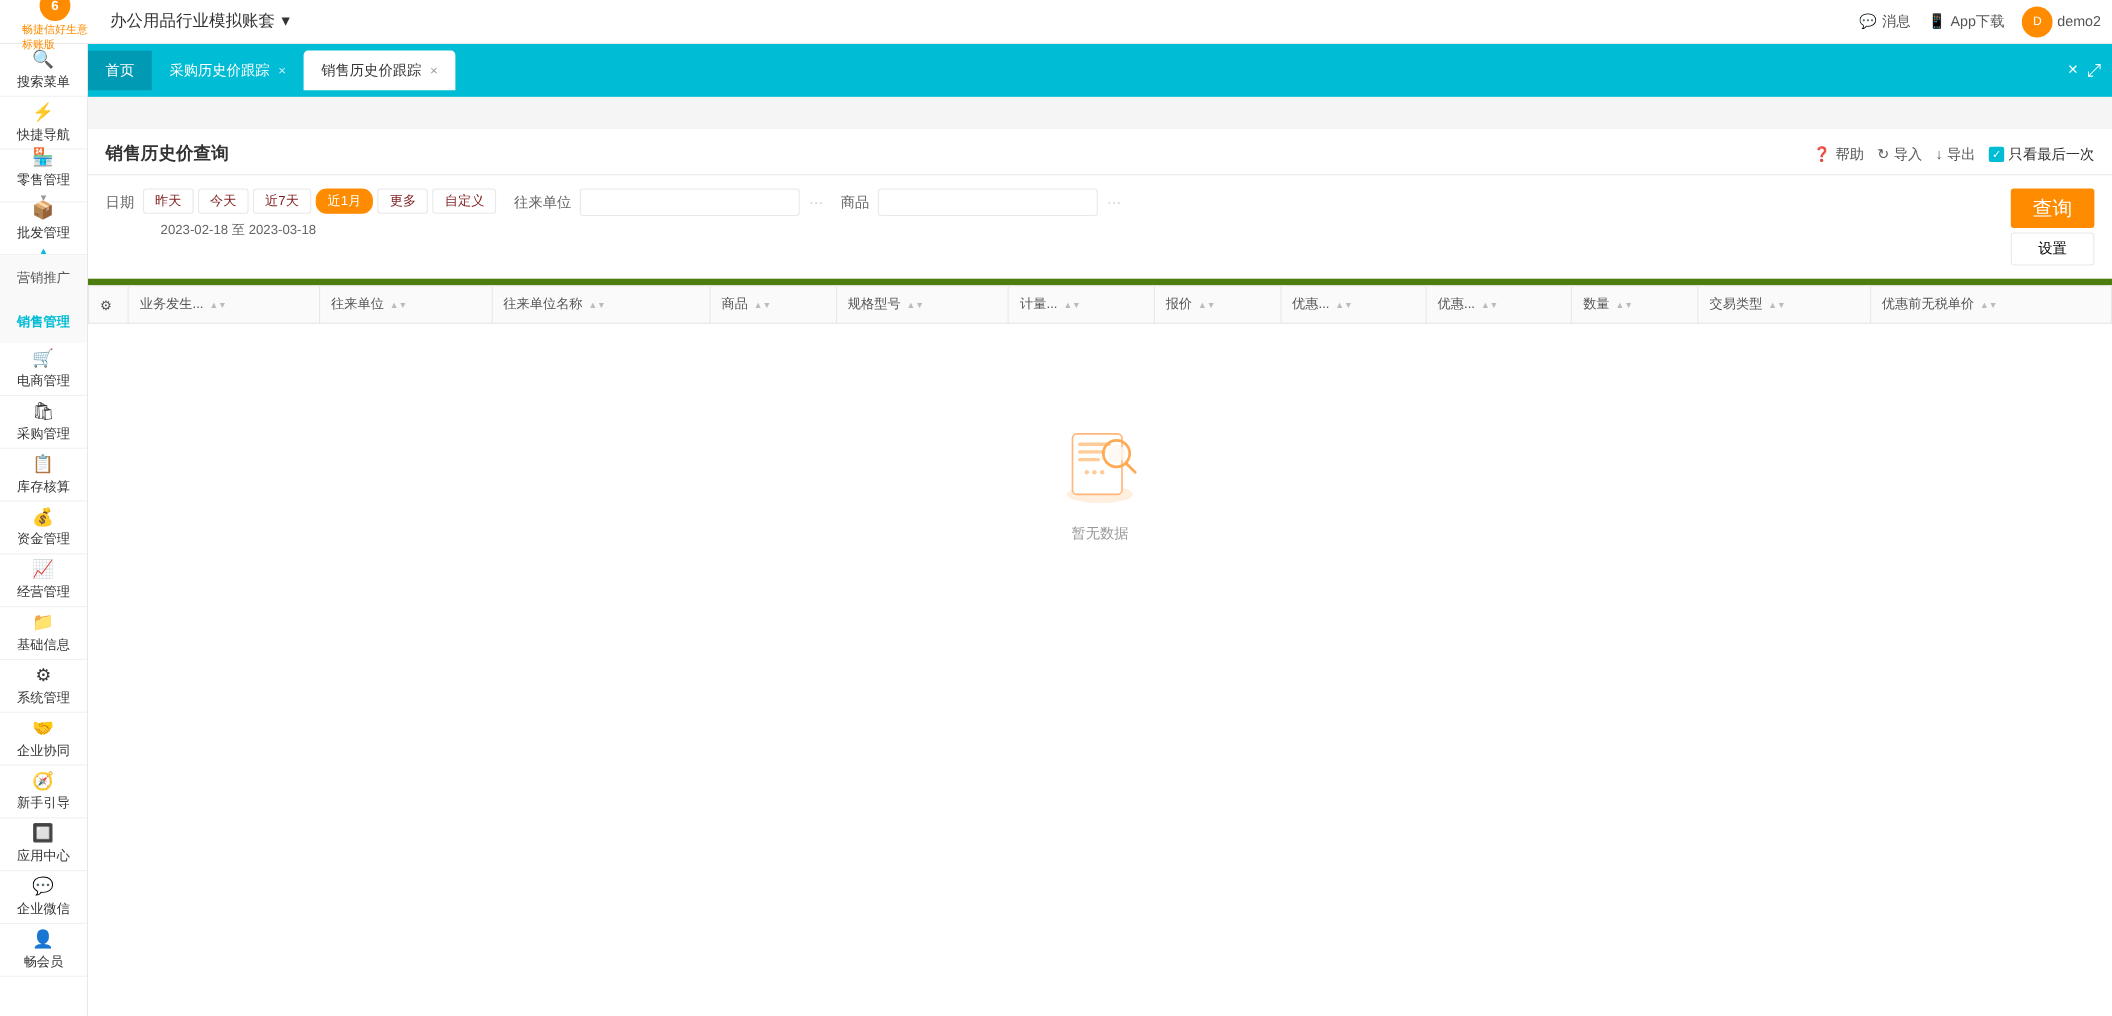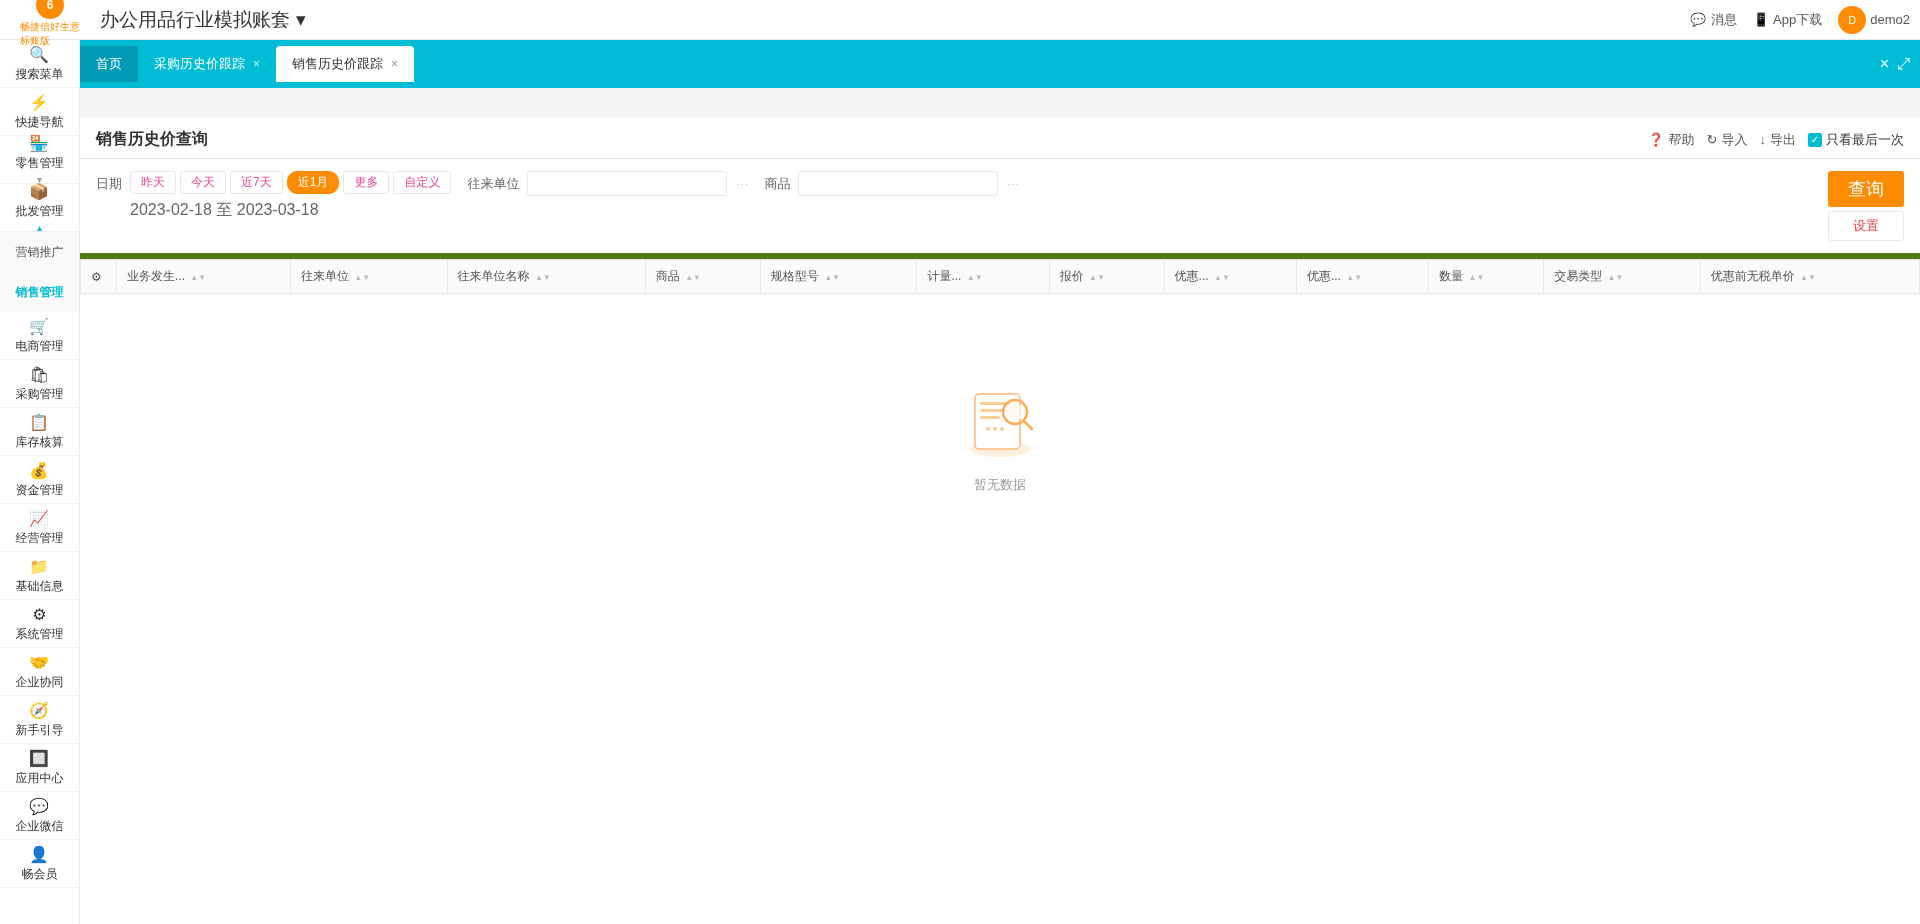--- a/index.html
+++ b/index.html
@@ -33,21 +33,21 @@
     }
     .logo-text { font-size: 10px; color: #ff8c00; margin-top: 1px; }
     .topbar-center {
       flex: 1;
       display: flex;
       align-items: center;
       padding-left: 10px;
     }
     .topbar-dropdown {
       display: flex; align-items: center; gap: 6px;
-      color: #333; font-size: 19px; cursor: pointer; font-family: Liberation Serif, serif;
+      color: #333; font-size: 15px; cursor: pointer; font-family: Liberation Serif, serif;
     }
     .topbar-right {
       display: flex; align-items: center; gap: 16px;
     }
     .topbar-right-item {
       display: flex; align-items: center; gap: 4px;
       color: #555; font-size: 13px; cursor: pointer;
     }
     .avatar {
       width: 28px; height: 28px;
@@ -192,29 +192,29 @@
     .filter-btns {
       display: flex; gap: 4px; flex-wrap: wrap;
     }
     .filter-btn {
       padding: 2px 10px;
       border: 1px solid #e8e8e8;
       border-radius: 3px;
       background: white;
       cursor: pointer;
       font-size: 12px;
-      color: #ec4899;
+      color: #7f1d1d;
     }
     .filter-btn.active {
       background: #ff8c00;
       border-color: #ff8c00;
       color: white;
       border-radius: 10px;
     }
-    .filter-date-range { font-size: 16px; color: #666; margin-top: 2px; }
+    .filter-date-range { font-size: 12px; color: #666; margin-top: 2px; margin-left: 16px; }
 
     .filter-input-group {
       display: flex; align-items: center; gap: 8px;
     }
     .filter-input {
       border: 1px solid #e8e8e8;
       border-radius: 3px;
       padding: 4px 8px;
       font-size: 13px;
       width: 200px;
@@ -226,21 +226,21 @@
       background: #ff8c00;
       color: white;
       border: none;
       border-radius: 3px;
       padding: 6px 20px;
       cursor: pointer;
       font-size: 18px;
     }
     .settings-btn {
       background: white;
-      color: #ef4444;
+      color: #000000;
       border: 1px solid #e8e8e8;
       border-radius: 3px;
       padding: 5px 14px;
       cursor: pointer;
       font-size: 13px;
     }
     .filter-action-btns {
       display: flex; flex-direction: column; gap: 4px; margin-left: auto;
     }
 

